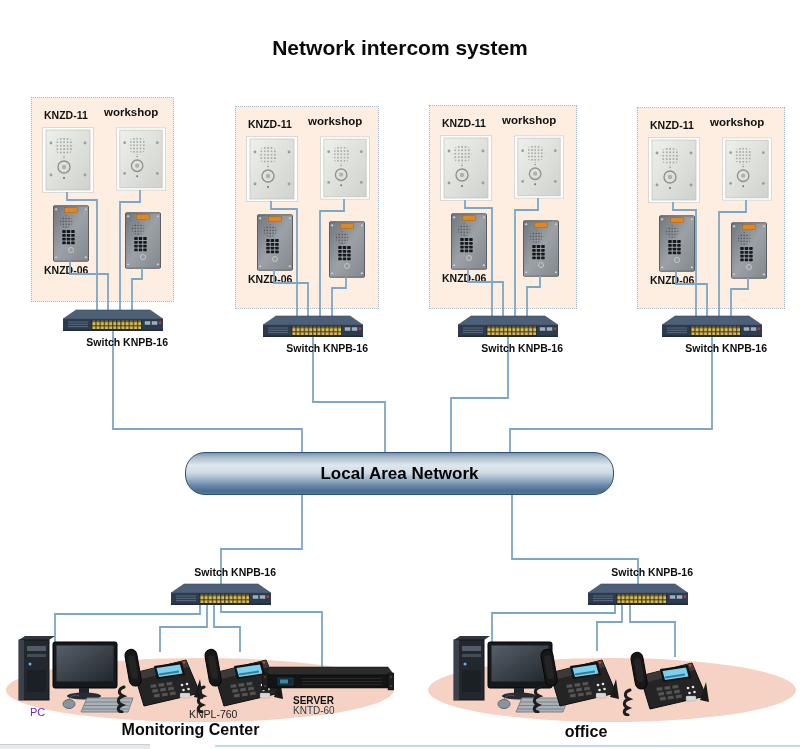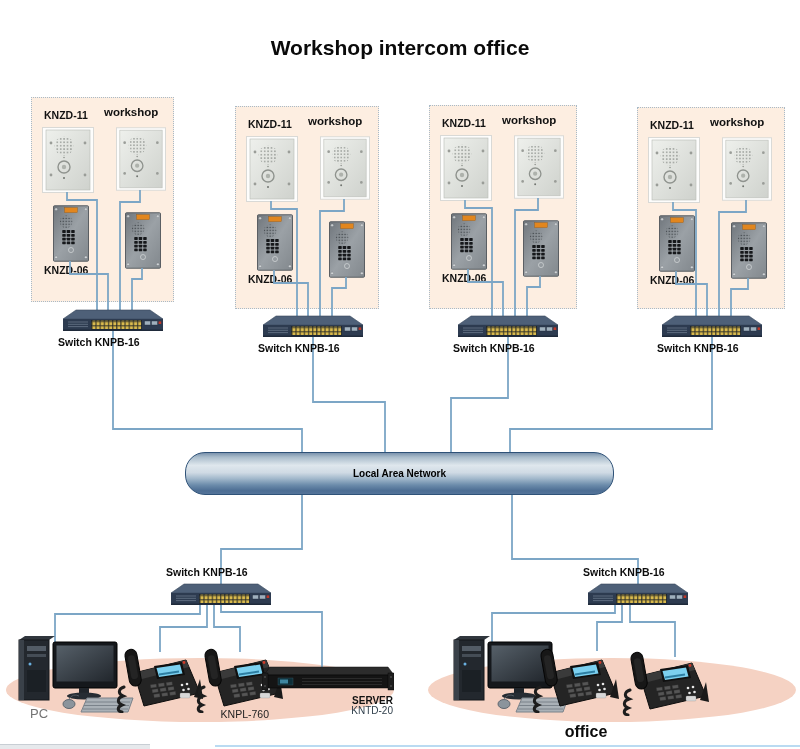--- a/index.html
+++ b/index.html
@@ -15,36 +15,36 @@
   .lbl-zone{font-size:11.5px;left:72px;top:8px;}
   .lbl-bot{font-size:10.5px;left:12px;top:166px;}
   .panel{position:absolute;width:52px;height:66px;}
   .p1{left:10px;top:29px;}
   .p2{left:84px;top:29px;width:50px;height:64px;}
   .keypad{position:absolute;width:36px;height:57px;}
   .k1{left:21px;top:107px;}
   .k2{left:93px;top:114px;}
   
   .switch{width:100px;height:26px;z-index:3;}
-  .switch-label{width:110px;text-align:left;font-size:10.5px;font-weight:bold;color:#0c0c0c;z-index:4;white-space:nowrap;}
+  .switch-label{width:110px;text-align:right;font-size:10.5px;font-weight:bold;color:#0c0c0c;z-index:4;white-space:nowrap;}
   
   #wires{left:0;top:0;z-index:2;pointer-events:none;}
   
   .pipe{left:185px;top:452px;width:427px;height:41px;border-radius:20px;z-index:3;
         border:1px solid #2f5278;
         background:linear-gradient(180deg,#7b93ad 0%,#a9bccb 10%,#dfe7ed 30%,#cfdae4 48%,#a3b9cc 62%,#6c8cab 78%,#4c6d93 92%,#54749a 100%);
-        text-align:center;line-height:41px;font-size:10px;font-weight:bold;color:#000;}
+        text-align:center;line-height:41px;font-size:17px;font-weight:bold;color:#000;}
   
   .area{background:#f5d2c3;border-radius:50%;z-index:1;}
   .ellipse-left{left:6px;top:658px;width:388px;height:64px;}
   .ellipse-right{left:428px;top:658px;width:368px;height:64px;}
   
   .dev{z-index:3;}
-  .cap{font-size:13px;color:#737373;z-index:4;white-space:nowrap;}
-  .cap-small{font-size:10px;color:#2e3d49;z-index:4;white-space:nowrap;text-align:right;}
+  .cap{font-size:11px;color:#6d28d9;z-index:4;white-space:nowrap;}
+  .cap-small{font-size:10px;color:#2e3d49;z-index:4;white-space:nowrap;text-align:left;}
   .section-label{font-size:16px;font-weight:bold;color:#0a0a0a;z-index:4;text-align:center;white-space:nowrap;}
   
   .foot-gray{left:0;top:744px;width:150px;height:5px;background:#e6e9ec;border-top:1px solid #c8ced4;z-index:5;}
   .foot-blue{left:215px;top:745px;width:585px;height:2px;background:#badbf2;z-index:5;}
 </style>
 </head>
 <body>
 
 <div id="stage">
 
@@ -190,21 +190,21 @@
           <circle cx="3" cy="22" r="1" fill="#484848"></circle>
         <circle cx="129" cy="13" r="1" fill="#484848"></circle>
           <circle cx="129" cy="22" r="1" fill="#484848"></circle>
         <rect x="16" y="14" width="15" height="7" fill="#0d2e38" stroke="#3a5a66" stroke-width="0.4"></rect>
         <rect x="18" y="15.5" width="8" height="4" fill="#3f86a0"></rect>
         <path d="M40,14.5 H120 M40,17.5 H120 M40,20.5 H120" stroke="#2a2a2a" stroke-width="1" fill="none"></path>
       </symbol>
     </defs>
   </svg>
 
-  <div class="abs title">Workshop intercom office</div>
+  <div class="abs title">Network intercom system</div>
 
   <div class="abs group" style="left:31px;top:97px;width:141px;height:203px">
     <span class="g-lbl lbl-top">KNZD-11</span>
     <span class="g-lbl lbl-zone">workshop</span>
     <svg class="panel p1">
         <use href="#sym-panel"></use>
       </svg>
     <svg class="panel p2">
         <use href="#sym-panel"></use>
       </svg>
@@ -325,22 +325,23 @@
     </svg>
   <svg class="abs dev" style="left:190px;top:643px" width="95" height="70">
       <use href="#sym-phone"></use>
     </svg>
   <span class="abs cap-small" style="left:189px;top:708px;width:80px;font-size:10.5px;color:#222">KNPL-760</span>
 
   <svg class="abs dev" style="left:262px;top:664px" width="132" height="30">
       <use href="#sym-server"></use>
     </svg>
   <span class="abs cap-small" style="left:293px;top:695px;width:100px;font-weight:bold;color:#111">SERVER</span>
-  <span class="abs cap-small" style="left:293px;top:705px;width:100px">KNTD-20</span>
-
+  <span class="abs cap-small" style="left:293px;top:705px;width:100px">KNTD-60</span>
+
+  <span class="abs section-label" style="left:88px;top:721px;width:205px">Monitoring Center</span>
 
   <span class="abs switch-label" style="left:583px;top:566px">Switch KNPB-16</span>
   <svg class="abs switch" style="left:588px;top:583px">
       <use href="#sym-switch"></use>
     </svg>
 
   <div class="abs area ellipse-right"></div>
 
   <svg class="abs dev" style="left:450px;top:634px" width="120" height="80">
       <use href="#sym-pc"></use>

